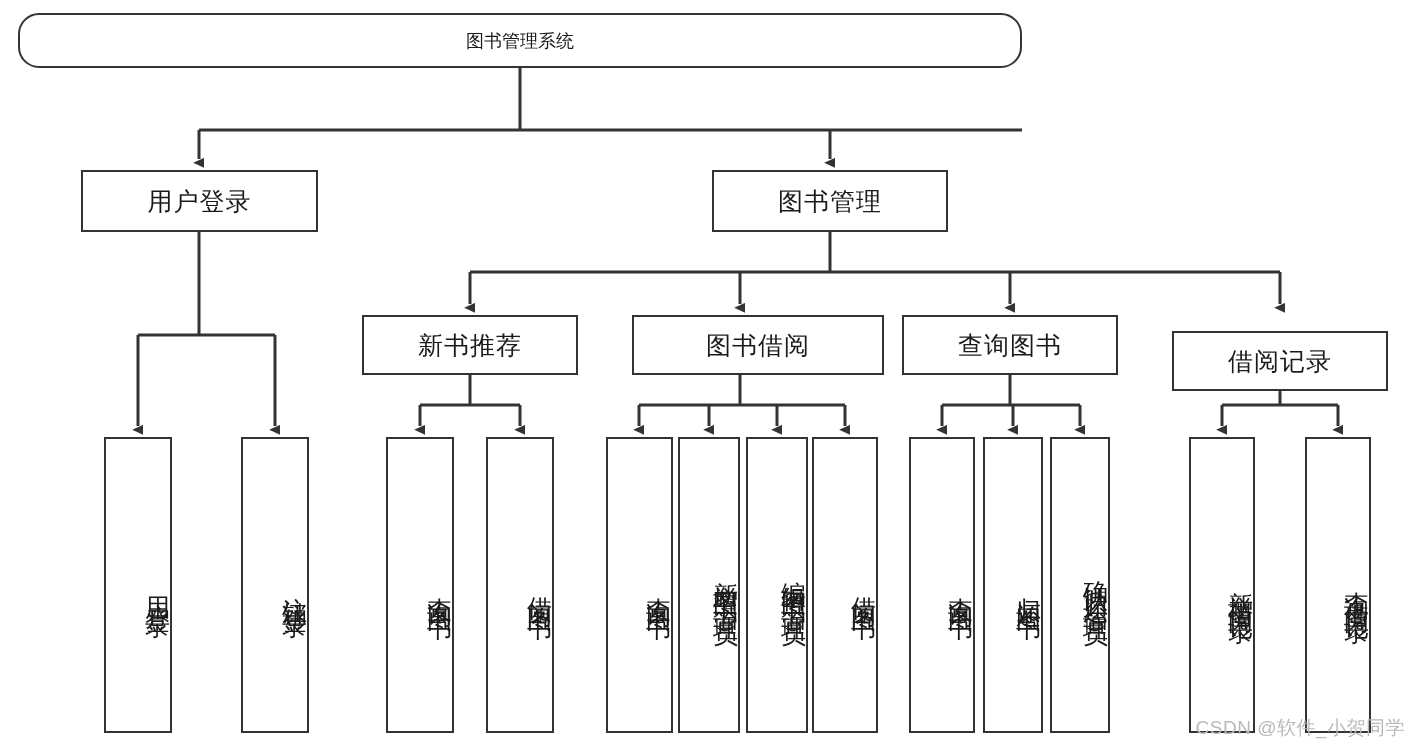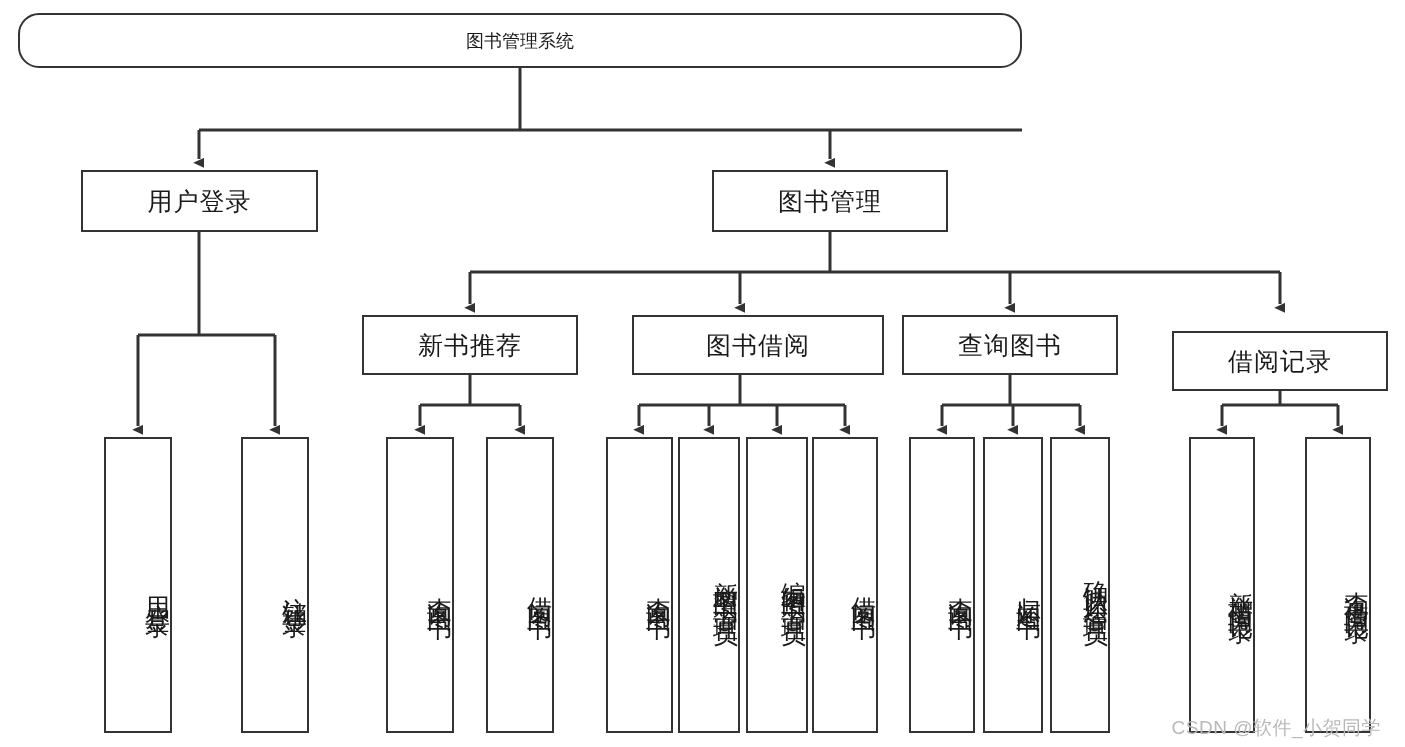--- a/index.html
+++ b/index.html
@@ -34,21 +34,21 @@
     letter-spacing:6px;
     line-height:1.02;
     align-items:flex-start;
     justify-content:center;
     padding-top:8px;
   }
   .node.v.tall{ align-items:flex-start; padding-top:6px; }
 
   .watermark{
     position:absolute;
-    right:24px;
+    right:0;
     bottom:6px;
     font-size:19px;
     color:#b9b9b9;
     white-space:nowrap;
     z-index:3;
     letter-spacing:.5px;
   }
 </style>
 </head>
 <body>

